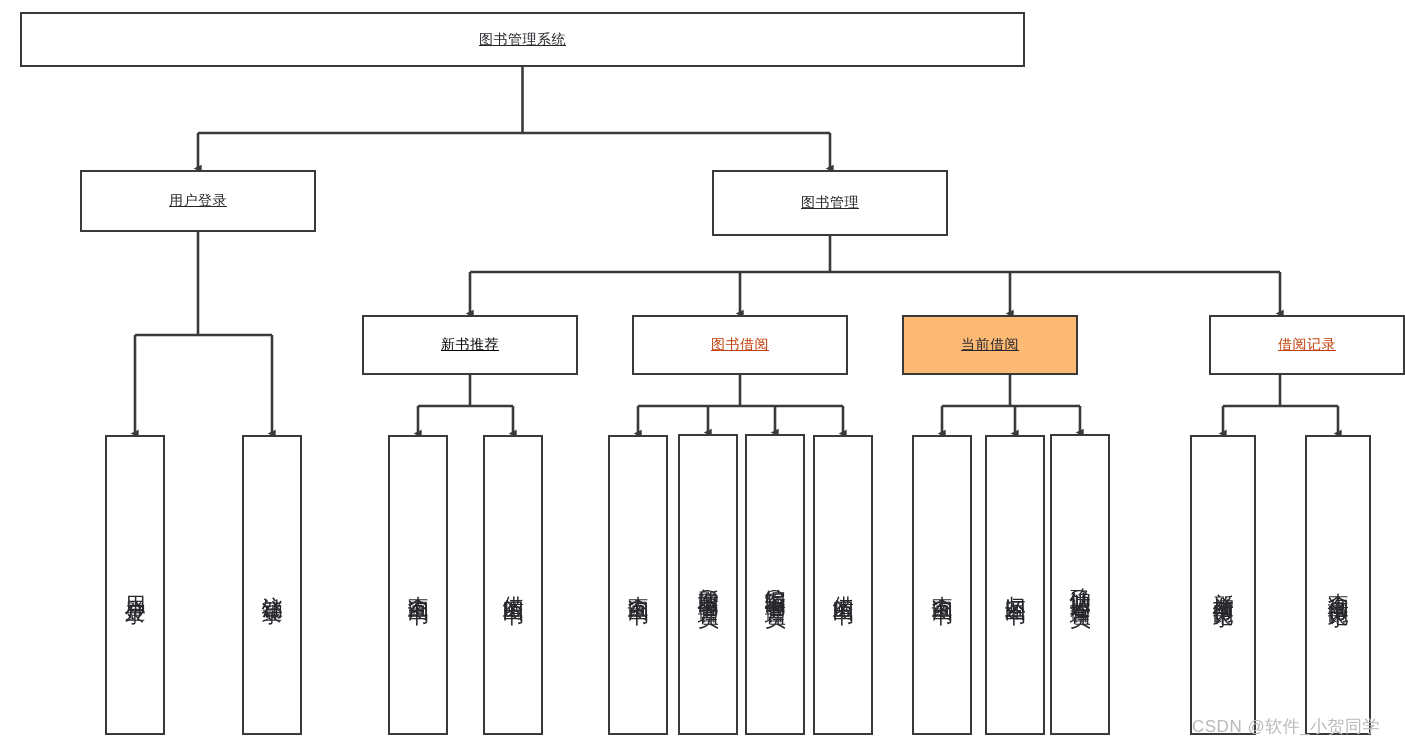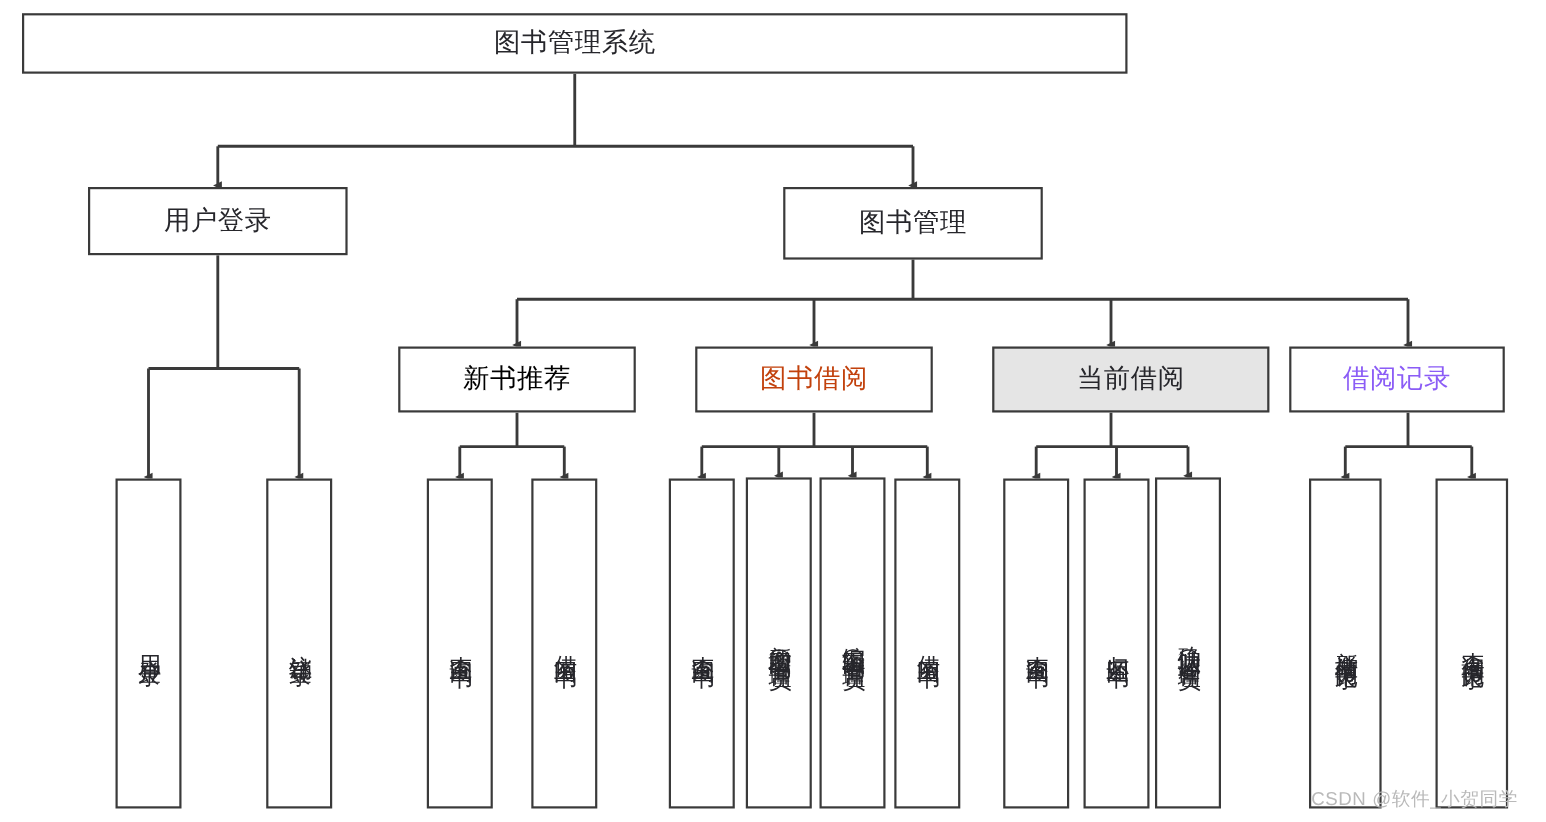--- a/index.html
+++ b/index.html
@@ -35,22 +35,23 @@
     justify-content: center;
     color: #26262b;
   }
   .node-label {
     display: block;
     text-align: center;
     letter-spacing: 0.5px;
     white-space: nowrap;
   }
   .horiz > .node-label {
-    font-size: 24px;
+    font-size: 14px;
     line-height: 1.1;
+    text-decoration: underline;
   }
   .vert {
     align-items: center;
     justify-content: center;
   }
   .vert > .node-label {
     writing-mode: vertical-rl;
     text-orientation: upright;
     font-size: 21px;
     line-height: 1.25;
@@ -120,24 +121,24 @@
       </div>
       <div class="node horiz" style="left: 712px; top: 170px; width: 236px; height: 66px; border-color: rgb(58, 58, 58); background: rgb(255, 255, 255); color: rgb(38, 38, 43);">
         <span class="node-label">图书管理</span>
       </div>
       <div class="node horiz" style="left: 362px; top: 315px; width: 216px; height: 60px; border-color: rgb(58, 58, 58); background: rgb(255, 255, 255); color: #000000;">
         <span class="node-label">新书推荐</span>
       </div>
       <div class="node horiz" style="left: 632px; top: 315px; width: 216px; height: 60px; border-color: rgb(58, 58, 58); background: rgb(255, 255, 255); color: #c2410c;">
         <span class="node-label">图书借阅</span>
       </div>
-      <div class="node horiz" style="left: 902px; top: 315px; width: 252px; height: 60px; border-color: rgb(58, 58, 58); background: #e5e5e5; color: rgb(38, 38, 43);">
+      <div class="node horiz" style="left: 902px; top: 315px; width: 176px; height: 60px; border-color: rgb(58, 58, 58); background: #fdba74; color: rgb(38, 38, 43);">
         <span class="node-label">当前借阅</span>
       </div>
-      <div class="node horiz" style="left: 1172px; top: 315px; width: 196px; height: 60px; border-color: rgb(58, 58, 58); background: rgb(255, 255, 255); color: #8b5cf6;">
+      <div class="node horiz" style="left: 1209px; top: 315px; width: 196px; height: 60px; border-color: rgb(58, 58, 58); background: rgb(255, 255, 255); color: #c2410c;">
         <span class="node-label">借阅记录</span>
       </div>
       <div class="node vert" style="left: 105px; top: 435px; width: 60px; height: 300px; border-color: rgb(58, 58, 58); background: rgb(255, 255, 255); color: rgb(38, 38, 43);">
         <span class="node-label">用户登录</span>
       </div>
       <div class="node vert" style="left: 242px; top: 435px; width: 60px; height: 300px; border-color: rgb(58, 58, 58); background: rgb(255, 255, 255); color: rgb(38, 38, 43);">
         <span class="node-label">注销登录</span>
       </div>
       <div class="node vert" style="left: 388px; top: 435px; width: 60px; height: 300px; border-color: rgb(58, 58, 58); background: rgb(255, 255, 255); color: rgb(38, 38, 43);">
         <span class="node-label">查询图书</span>

